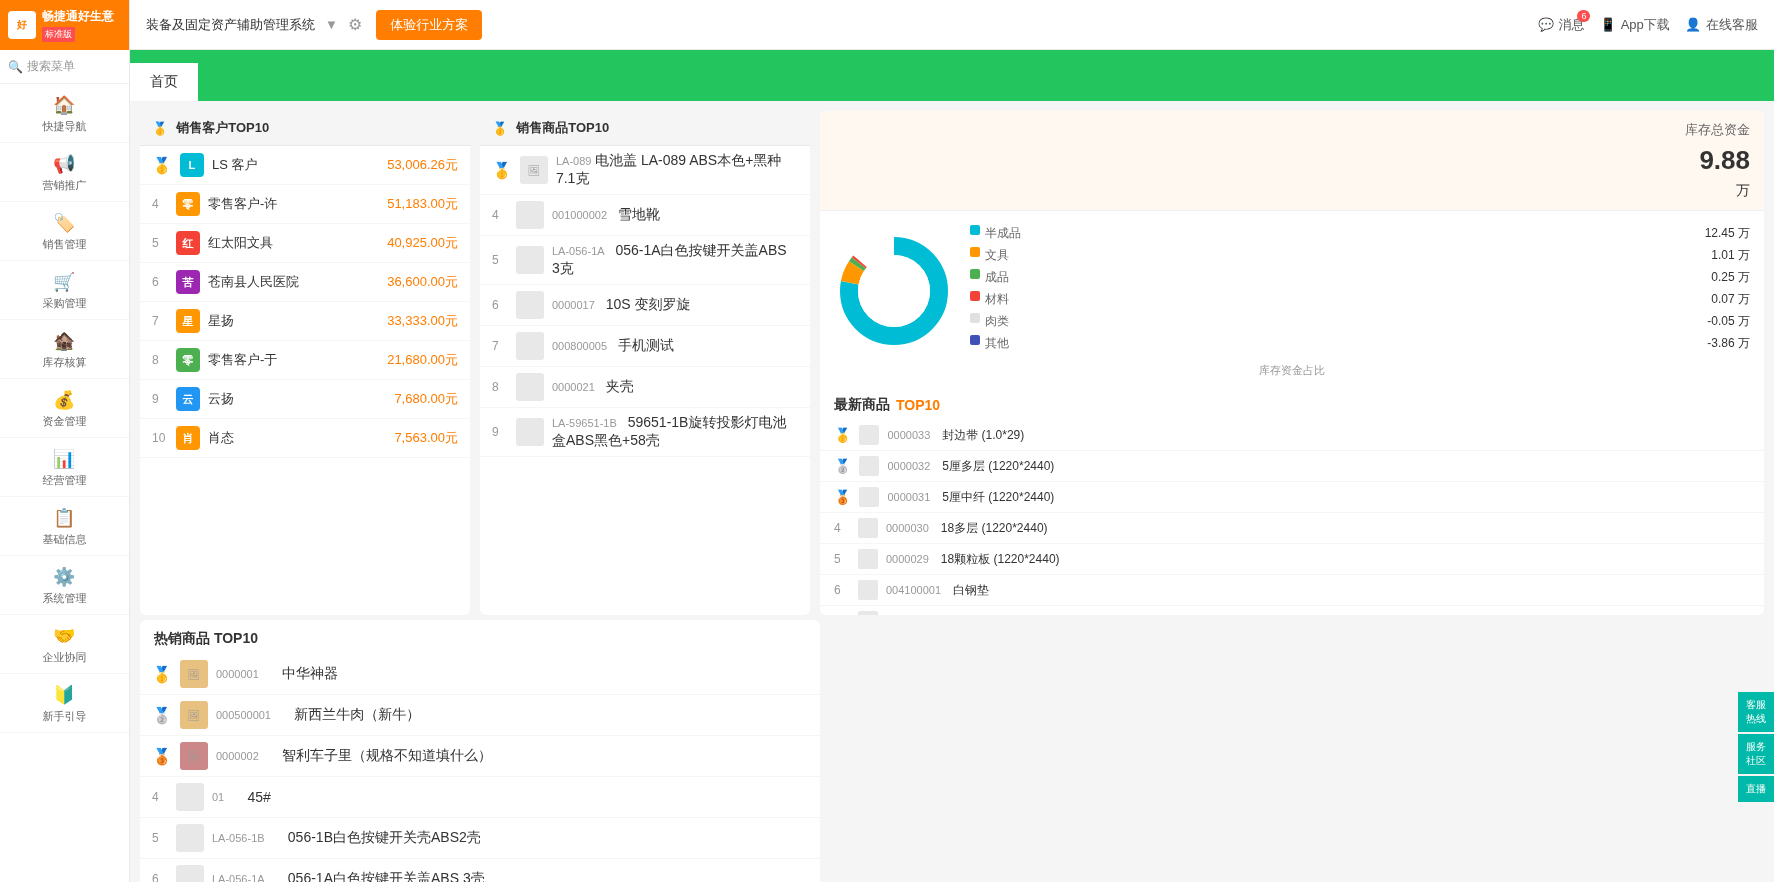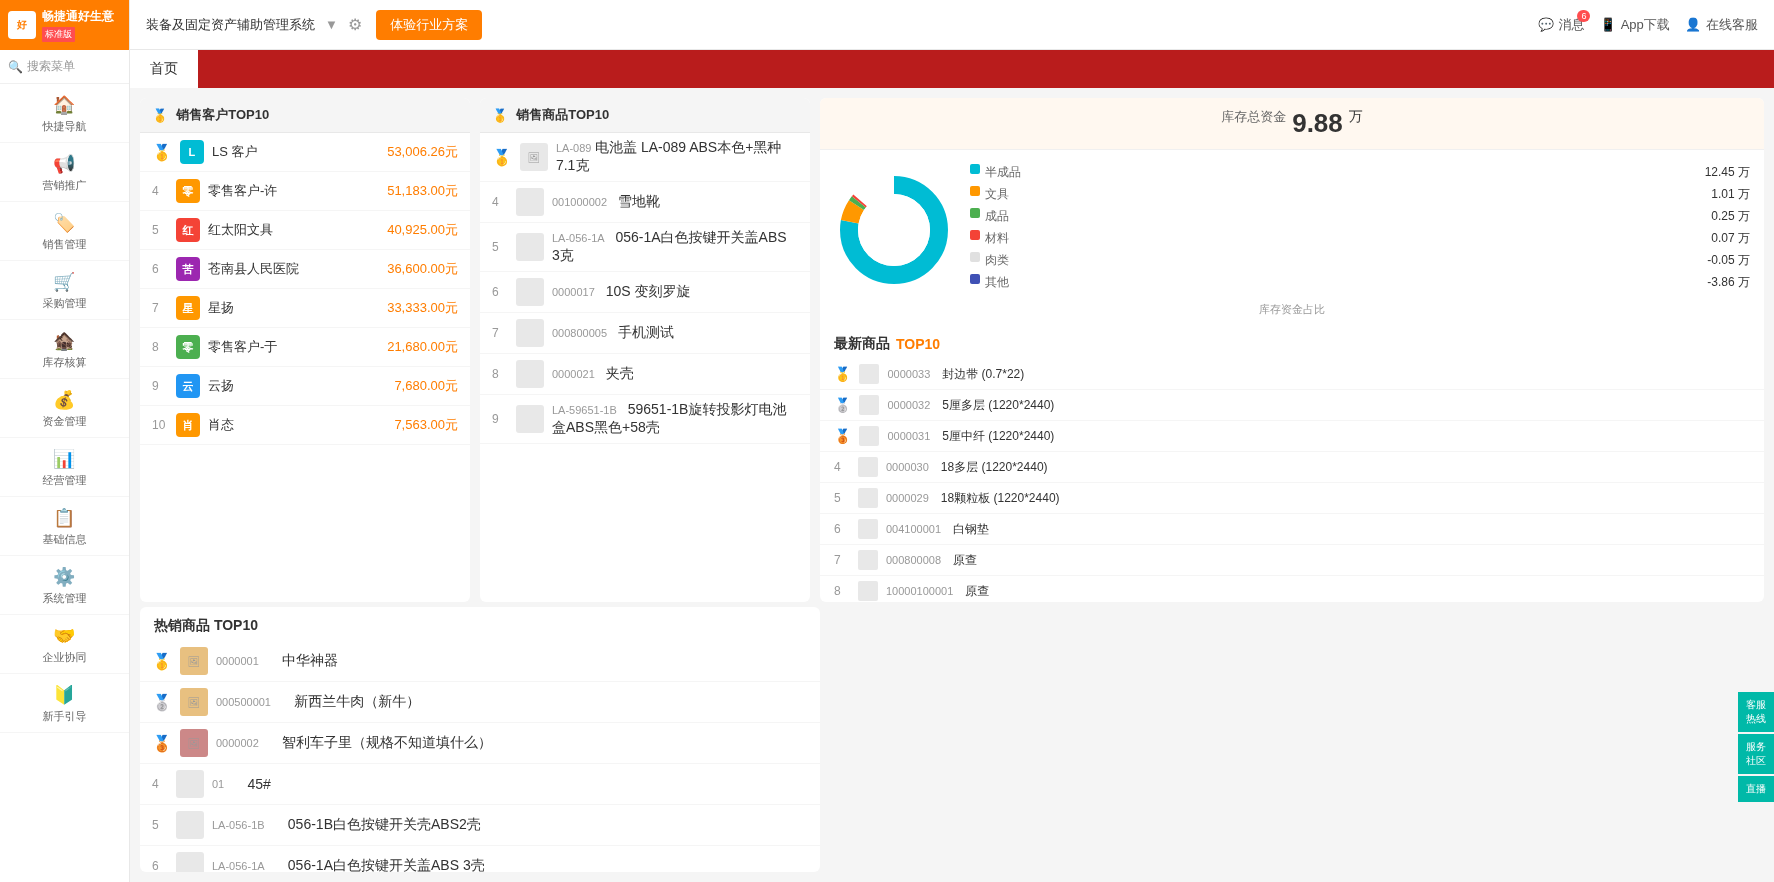--- a/index.html
+++ b/index.html
@@ -115,24 +115,24 @@
       font-size: 9px;
       padding: 1px 4px;
       border-radius: 8px;
       position: absolute;
       top: -6px;
       right: -6px;
     }
 
     
     .nav-tabs {
-      background: #b91c1c;
+      background: #22c55e;
       display: flex;
       align-items: flex-end;
-      height: 38px;
+      height: 51px;
     }
     .nav-tab {
       padding: 0 20px;
       height: 38px;
       display: flex;
       align-items: center;
       color: #fff;
       cursor: pointer;
       font-size: 14px;
     }
@@ -525,21 +525,21 @@
               <span class="product-code">LA-59651-1B</span>
               <span>&nbsp;</span>
               <span class="product-name">59651-1B旋转投影灯电池盒ABS黑色+58壳</span>
             </div>
           </div>
         </div>
       </div>
 
       <div class="panel" style="flex:1;min-width:0;">
 
-        <div style="background:#fff8f0;padding:10px 14px;border-bottom:1px solid #f0f0f0;display:flex;align-items:flex-start;justify-content:center;gap:6px;">
+        <div style="background:#fff8f0;padding:10px 14px;border-bottom:1px solid #f0f0f0;display:flex;align-items:flex-end;justify-content:center;gap:6px;flex-direction:column;">
           <span style="font-size:13px;color:#666;">库存总资金</span>
           <span style="font-size:26px;font-weight:bold;color:#333;">9.88</span>
           <span style="font-size:14px;color:#333;">万</span>
         </div>
 
         <div class="chart-area">
           <div style="position:relative;width:120px;height:120px;flex-shrink:0;">
             <svg width="120" height="120" viewBox="0 0 120 120">
 
               <circle cx="60" cy="60" r="45" fill="none" stroke="#00bcd4" stroke-width="18" stroke-dasharray="220 63" stroke-dashoffset="0" transform="rotate(-90 60 60)"></circle>
@@ -590,21 +590,21 @@
 
         <div class="section-title">
           <span>最新商品</span>
           <span class="top10-label">TOP10</span>
         </div>
         <div class="panel-scroll">
           <div class="new-product-item">
             <span class="rank-icon" style="font-size:14px;">🥇</span>
             <div class="new-thumb"></div>
             <span class="new-code">0000033</span>
-            <span class="new-name">封边带 (0.7*22)</span>
+            <span class="new-name">封边带 (1.0*29)</span>
           </div>
           <div class="new-product-item">
             <span class="rank-icon" style="font-size:14px;">🥈</span>
             <div class="new-thumb"></div>
             <span class="new-code">0000032</span>
             <span class="new-name">5厘多层 (1220*2440)</span>
           </div>
           <div class="new-product-item">
             <span class="rank-icon" style="font-size:14px;">🥉</span>
             <div class="new-thumb"></div>

